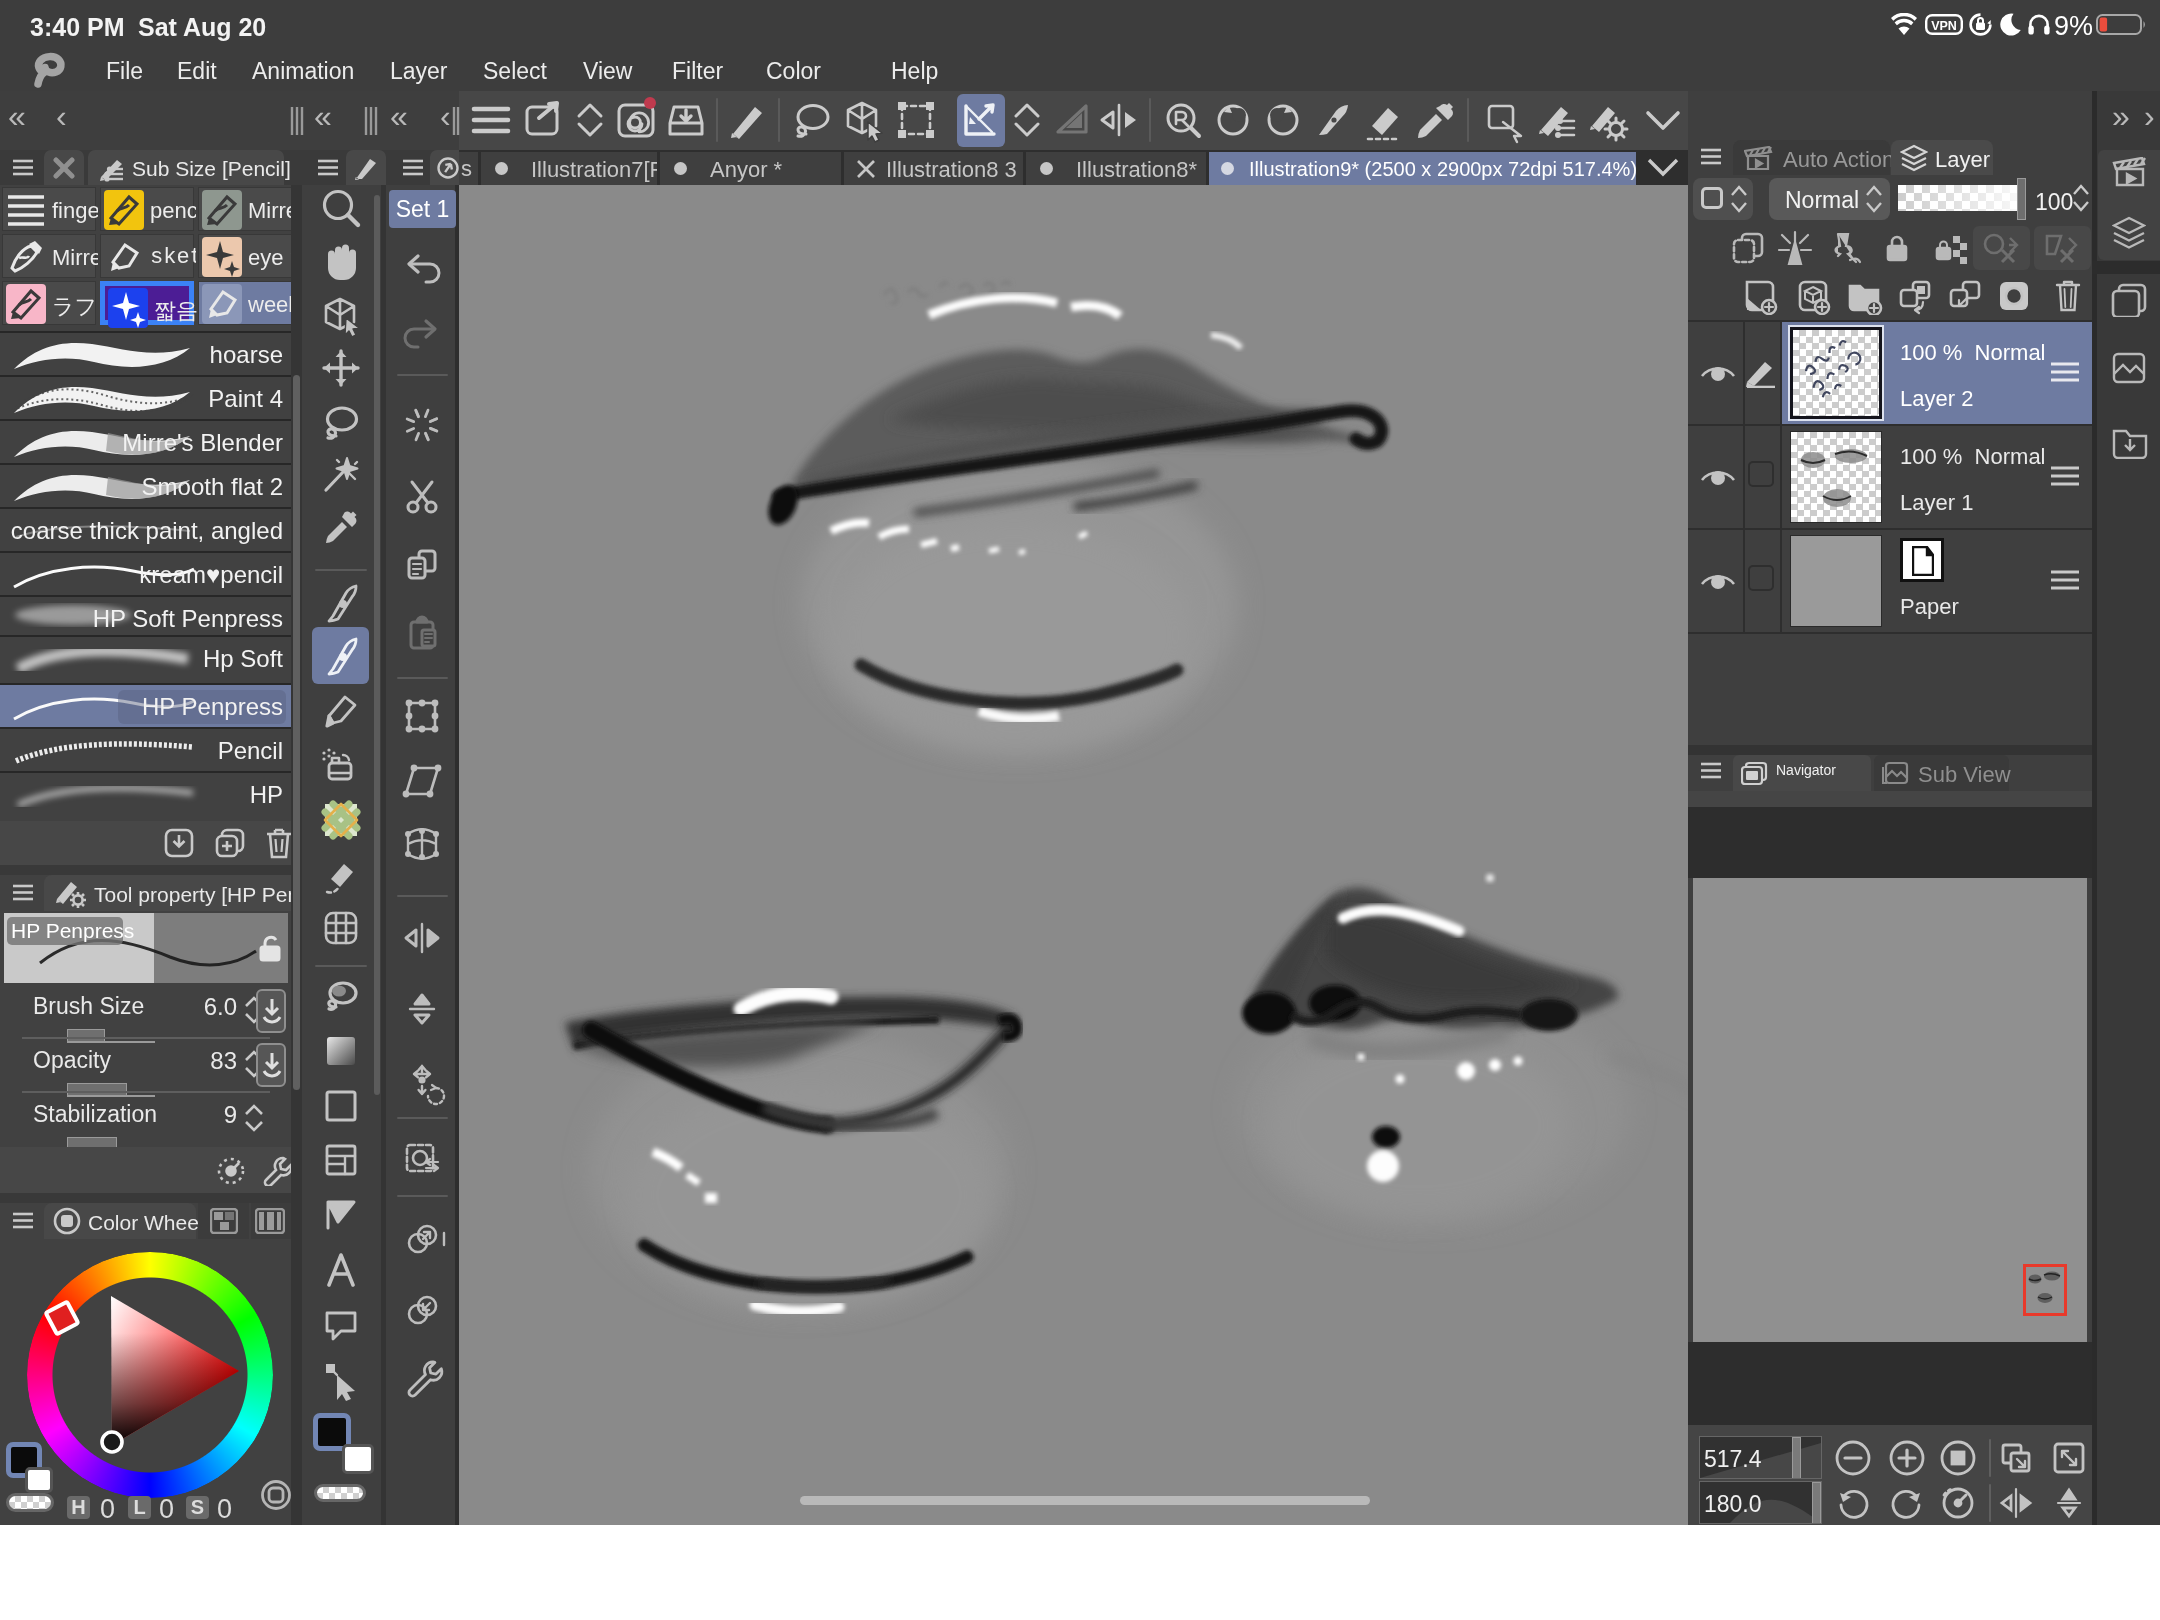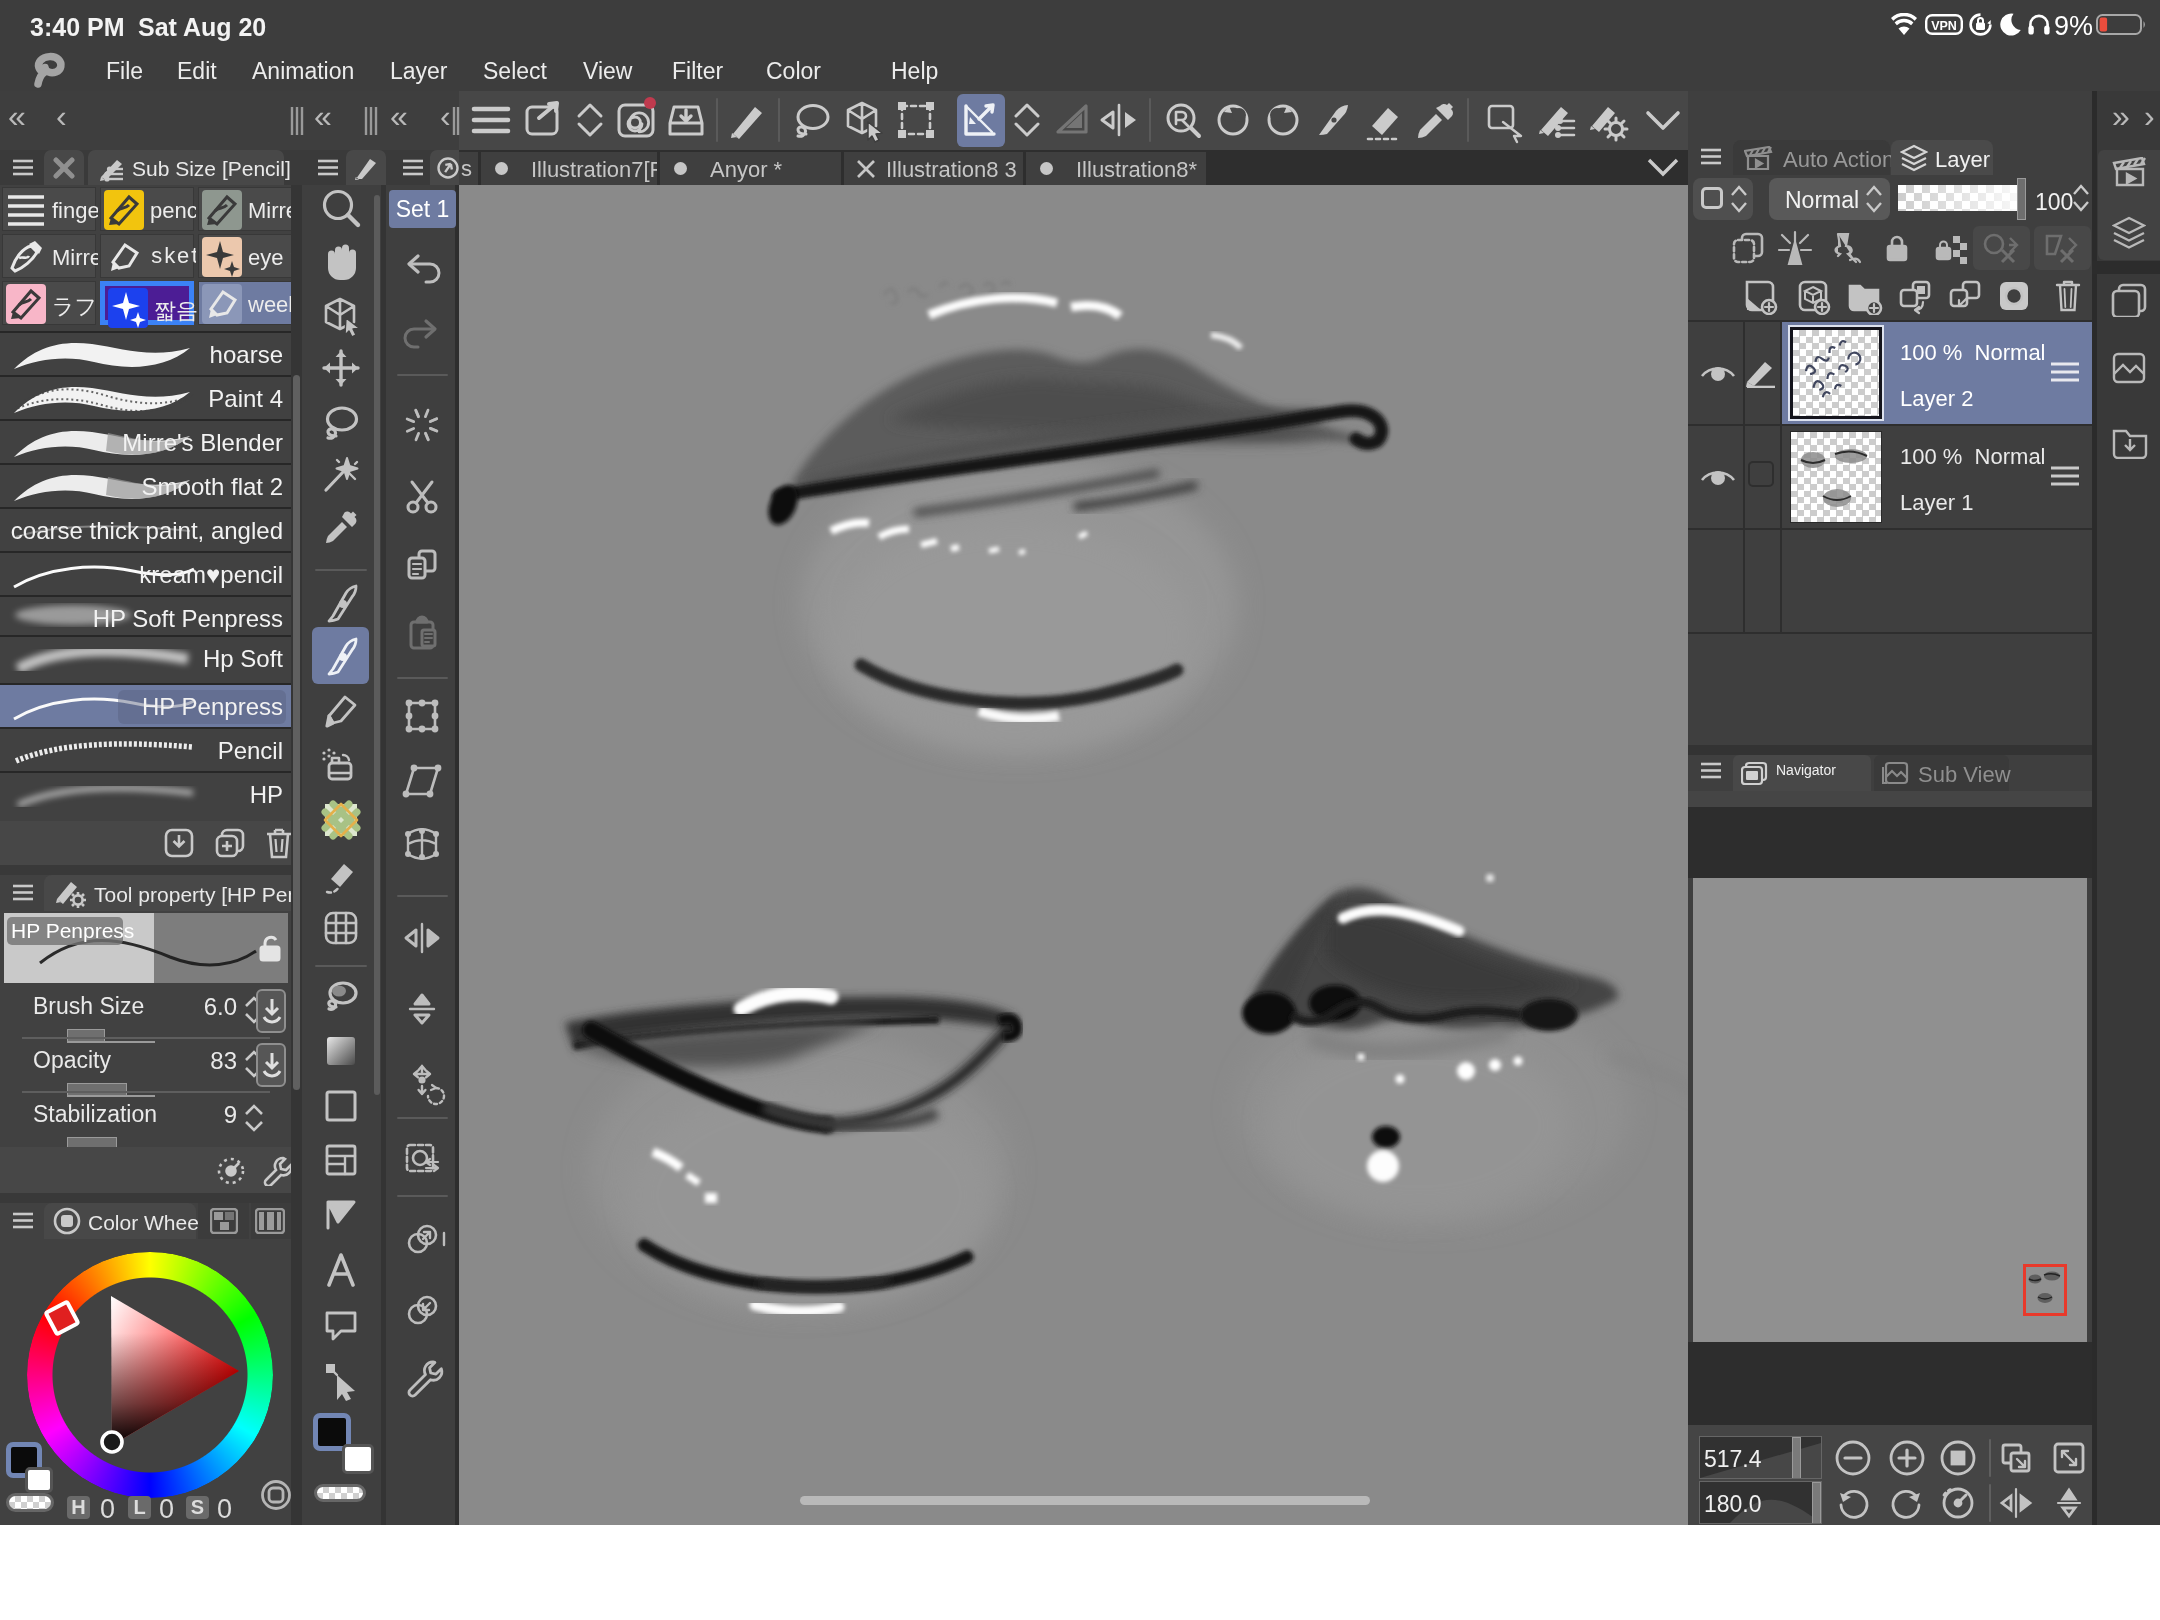--- a/index.html
+++ b/index.html
@@ -333,20 +333,24 @@
           <g stroke="#c6c6c6" stroke-width="2.6">
             <line x1="2" y1="2" x2="18" y2="18"></line>
             <line x1="18" y1="2" x2="2" y2="18"></line>
           </g>
         </svg>
       <span class="abs" style="left:42px;top:5px;white-space:nowrap;">Illustration8 3</span>
     </div>
     <div class="abs" style="left:567px;top:2px;width:180px;height:33px;background:#3f3f3f;overflow:hidden;">
       <span class="abs" style="left:14px;top:3px;width:13px;height:13px;border-radius:50%;background:#c6c6c6;top:10px;"></span>
       <span class="abs" style="left:50px;top:5px;white-space:nowrap;">Illustration8*</span>
+    </div>
+    <div class="abs" style="left:750px;top:2px;width:427px;height:33px;background:#6e7ba1;overflow:hidden;color:#fff;font-size:20px;">
+      <span class="abs" style="left:12px;top:3px;width:13px;height:13px;border-radius:50%;background:#d5d8e2;top:10px;"></span>
+      <span class="abs" style="left:40px;top:6px;white-space:nowrap;">Illustration9* (2500 x 2900px 72dpi 517.4%)</span>
     </div>
     <svg class="abs" style="left:1188px;top:8px;" width="32" height="20">
         <path d="M2 2 L16 16 L30 2" stroke="#c9c9c9" stroke-width="3.4" fill="none"></path>
       </svg>
   </div>
 
   <div class="abs" style="left:459px;top:185px;width:1229px;height:1340px;background:#8a8a8a;"></div>
   <div class="abs" id="canvasart" style="left:459px;top:185px;width:1229px;height:1340px;">
 <svg width="1229" height="1340" viewBox="0 0 1229 1340">
 <defs>
@@ -1286,20 +1290,41 @@
             <line x1="0" y1="19" x2="28" y2="19"></line>
           </g>
         </svg>
     <svg class="abs" style="left:12px;top:38px;" width="36" height="26" viewBox="0 0 36 26">
           <path d="M2 16 C10 6 26 6 34 16" stroke="#c3c3c3" stroke-width="2.6" fill="none"></path>
           <circle cx="18" cy="14" r="7" fill="#c3c3c3"></circle>
         </svg>
     <span class="abs" style="left:60px;top:35px;width:26px;height:26px;border:2.5px solid #2e2e2e;border-radius:5px;"></span>
   </div>
   <div class="abs" style="left:0;top:437px;width:404px;height:2px;background:#2e2e2e;"></div>
+  <div class="abs" id="lrowp" style="left:0;top:439px;width:404px;height:102px;">
+    <div class="abs" style="left:102px;top:5px;width:92px;height:92px;background:#9a9a9a;border:1px solid #2a2a2a;"></div>
+    <div class="abs" style="left:212px;top:8px;width:44px;height:44px;background:#fff;border:3px solid #111;"></div>
+    <svg class="abs" style="left:224px;top:16px;" width="22" height="30">
+          <path d="M1 1 h14 l6 8 v20 h-20 z M15 1 v8 h6" fill="#fff" stroke="#111" stroke-width="2.4"></path>
+          <path d="M15 1 l6 8 h-6 z" fill="#111"></path>
+        </svg>
+    <span class="abs" style="left:212px;top:64px;font-size:22px;color:#e9e9e9;">Paper</span>
+    <svg class="abs" style="left:363px;top:39px;" width="28" height="22">
+          <g stroke="#c9c9c9" stroke-width="3">
+            <line x1="0" y1="3" x2="28" y2="3"></line>
+            <line x1="0" y1="11" x2="28" y2="11"></line>
+            <line x1="0" y1="19" x2="28" y2="19"></line>
+          </g>
+        </svg>
+    <svg class="abs" style="left:12px;top:38px;" width="36" height="26" viewBox="0 0 36 26">
+          <path d="M2 16 C10 6 26 6 34 16" stroke="#c3c3c3" stroke-width="2.6" fill="none"></path>
+          <circle cx="18" cy="14" r="7" fill="#c3c3c3"></circle>
+        </svg>
+    <span class="abs" style="left:60px;top:35px;width:26px;height:26px;border:2.5px solid #2e2e2e;border-radius:5px;"></span>
+  </div>
   <div class="abs" style="left:0;top:541px;width:404px;height:2px;background:#2e2e2e;"></div>
 
   <div class="abs" style="left:55px;top:229px;width:2px;height:314px;background:#2e2e2e;"></div>
   <div class="abs" style="left:92px;top:229px;width:2px;height:314px;background:#2e2e2e;"></div>
 </div>
   <div class="abs" id="navpanel" style="left:1688px;top:745px;width:404px;height:780px;">
   <div class="abs" style="left:0;top:0;width:404px;height:10px;background:#333333;"></div>
   <svg class="abs" style="left:13px;top:17px;" width="20" height="17">
         <g stroke="#c9c9c9" stroke-width="2.6">
           <line x1="0" y1="2" x2="20" y2="2"></line>

